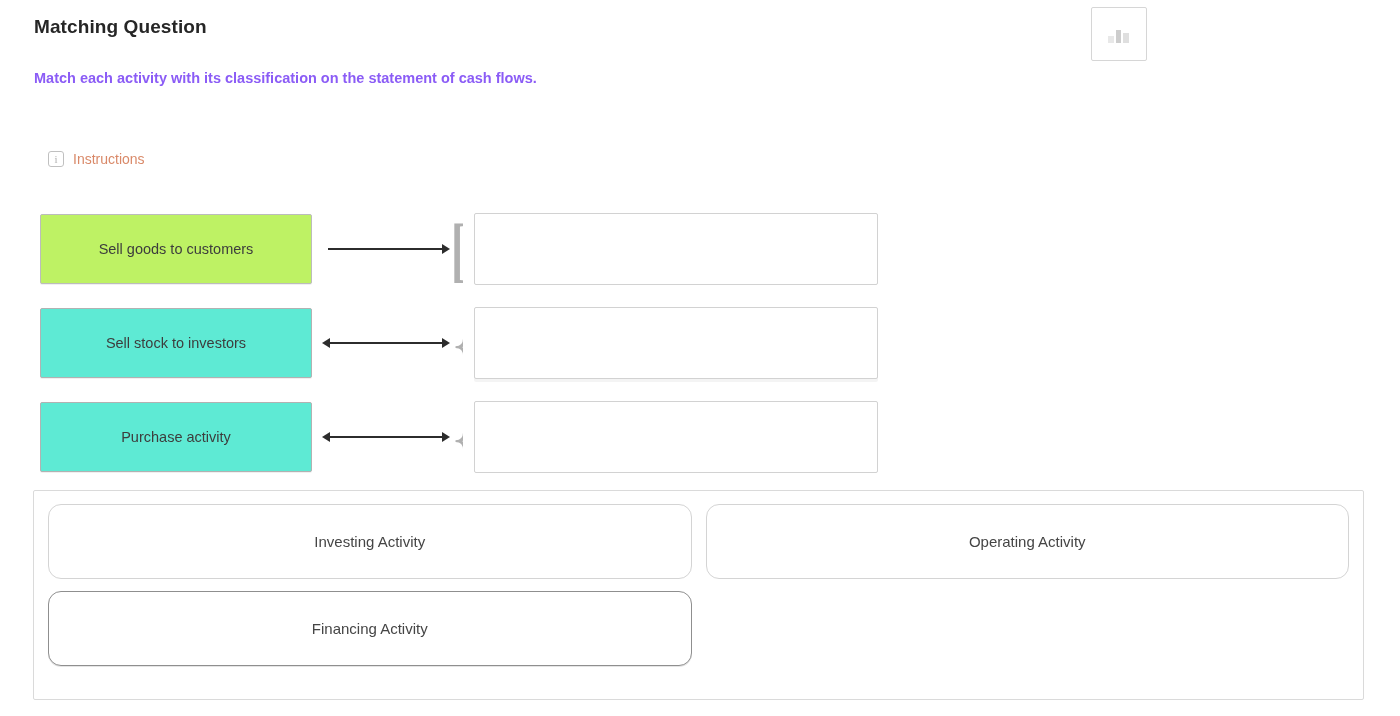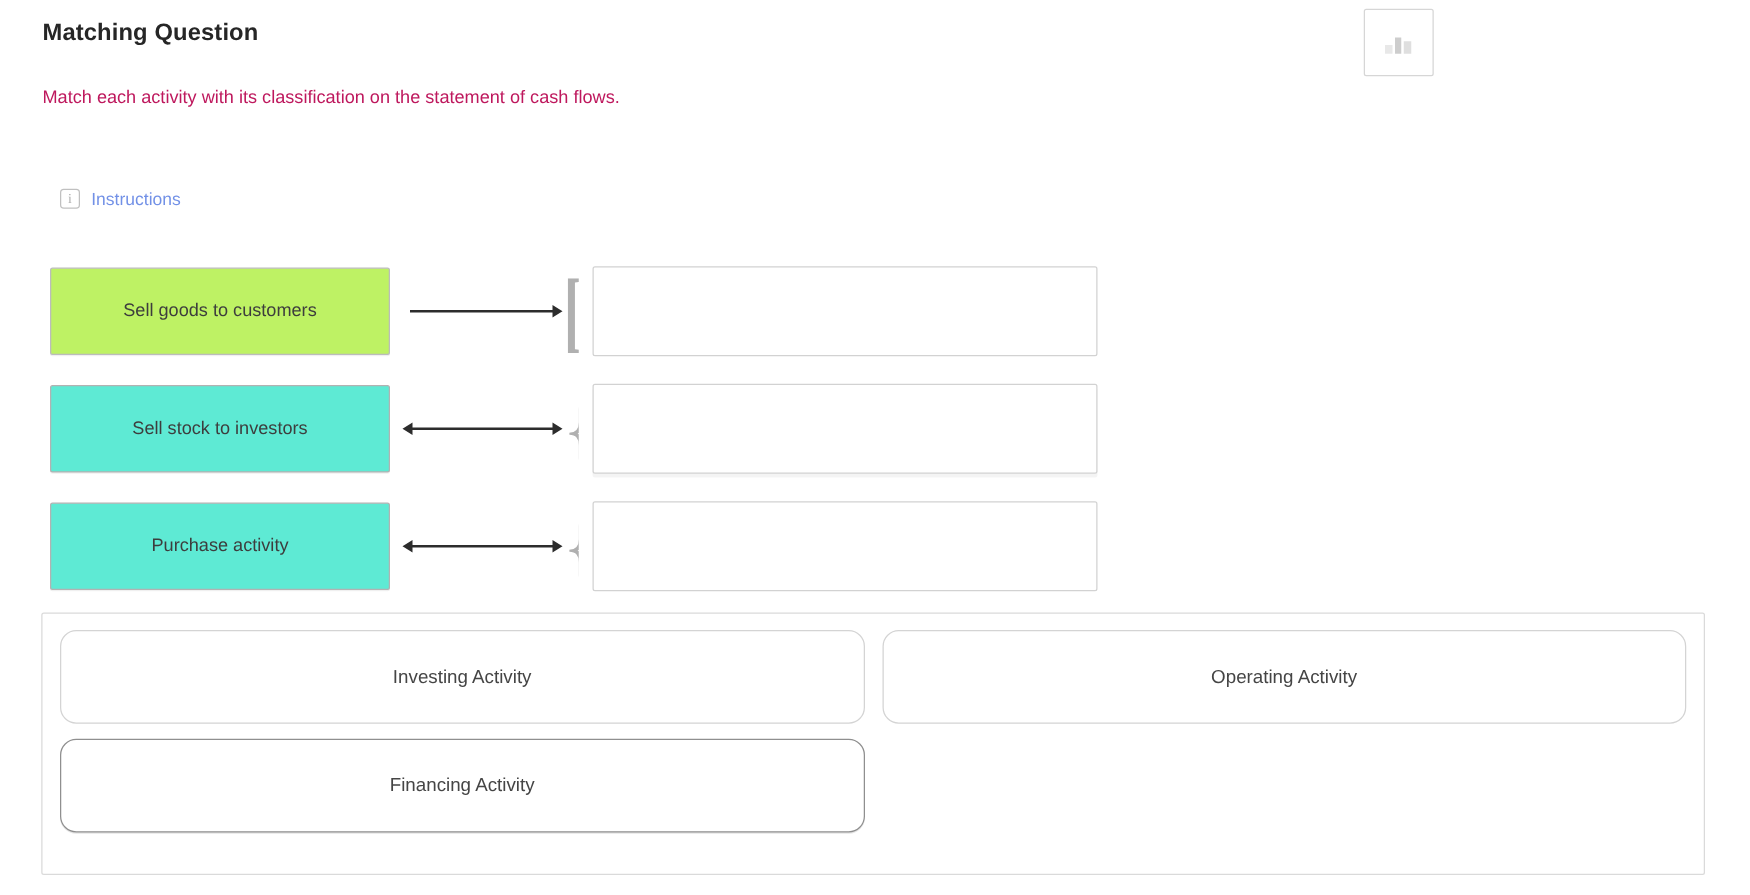--- a/index.html
+++ b/index.html
@@ -33,22 +33,22 @@
     font-weight: 600;
     color: #262626;
     letter-spacing: 0.1px;
     white-space: nowrap;
   }
   .page-subtitle {
     position: absolute;
     left: 34px;
     top: 70px;
     font-size: 14.5px;
-    font-weight: 400;
-    color: #be185d;
+    font-weight: 700;
+    color: #8b5cf6;
     white-space: nowrap;
   }
 
   
   .tool-button {
     position: absolute;
     right: 43px;
     top: 7px;
     width: 56px;
     height: 54px;
@@ -96,21 +96,21 @@
     display: flex;
     align-items: center;
     justify-content: center;
     font-size: 11px;
     line-height: 1;
     color: #7d7d7d;
     font-family: "Liberation Serif", serif;
   }
   .instructions .label {
     font-size: 14px;
-    color: #1d4ed8;
+    color: #c2410c;
     white-space: nowrap;
   }
 
   
   .match-rows {
     position: absolute;
     left: 0;
     top: 206px;
     width: 1400px;
   }

